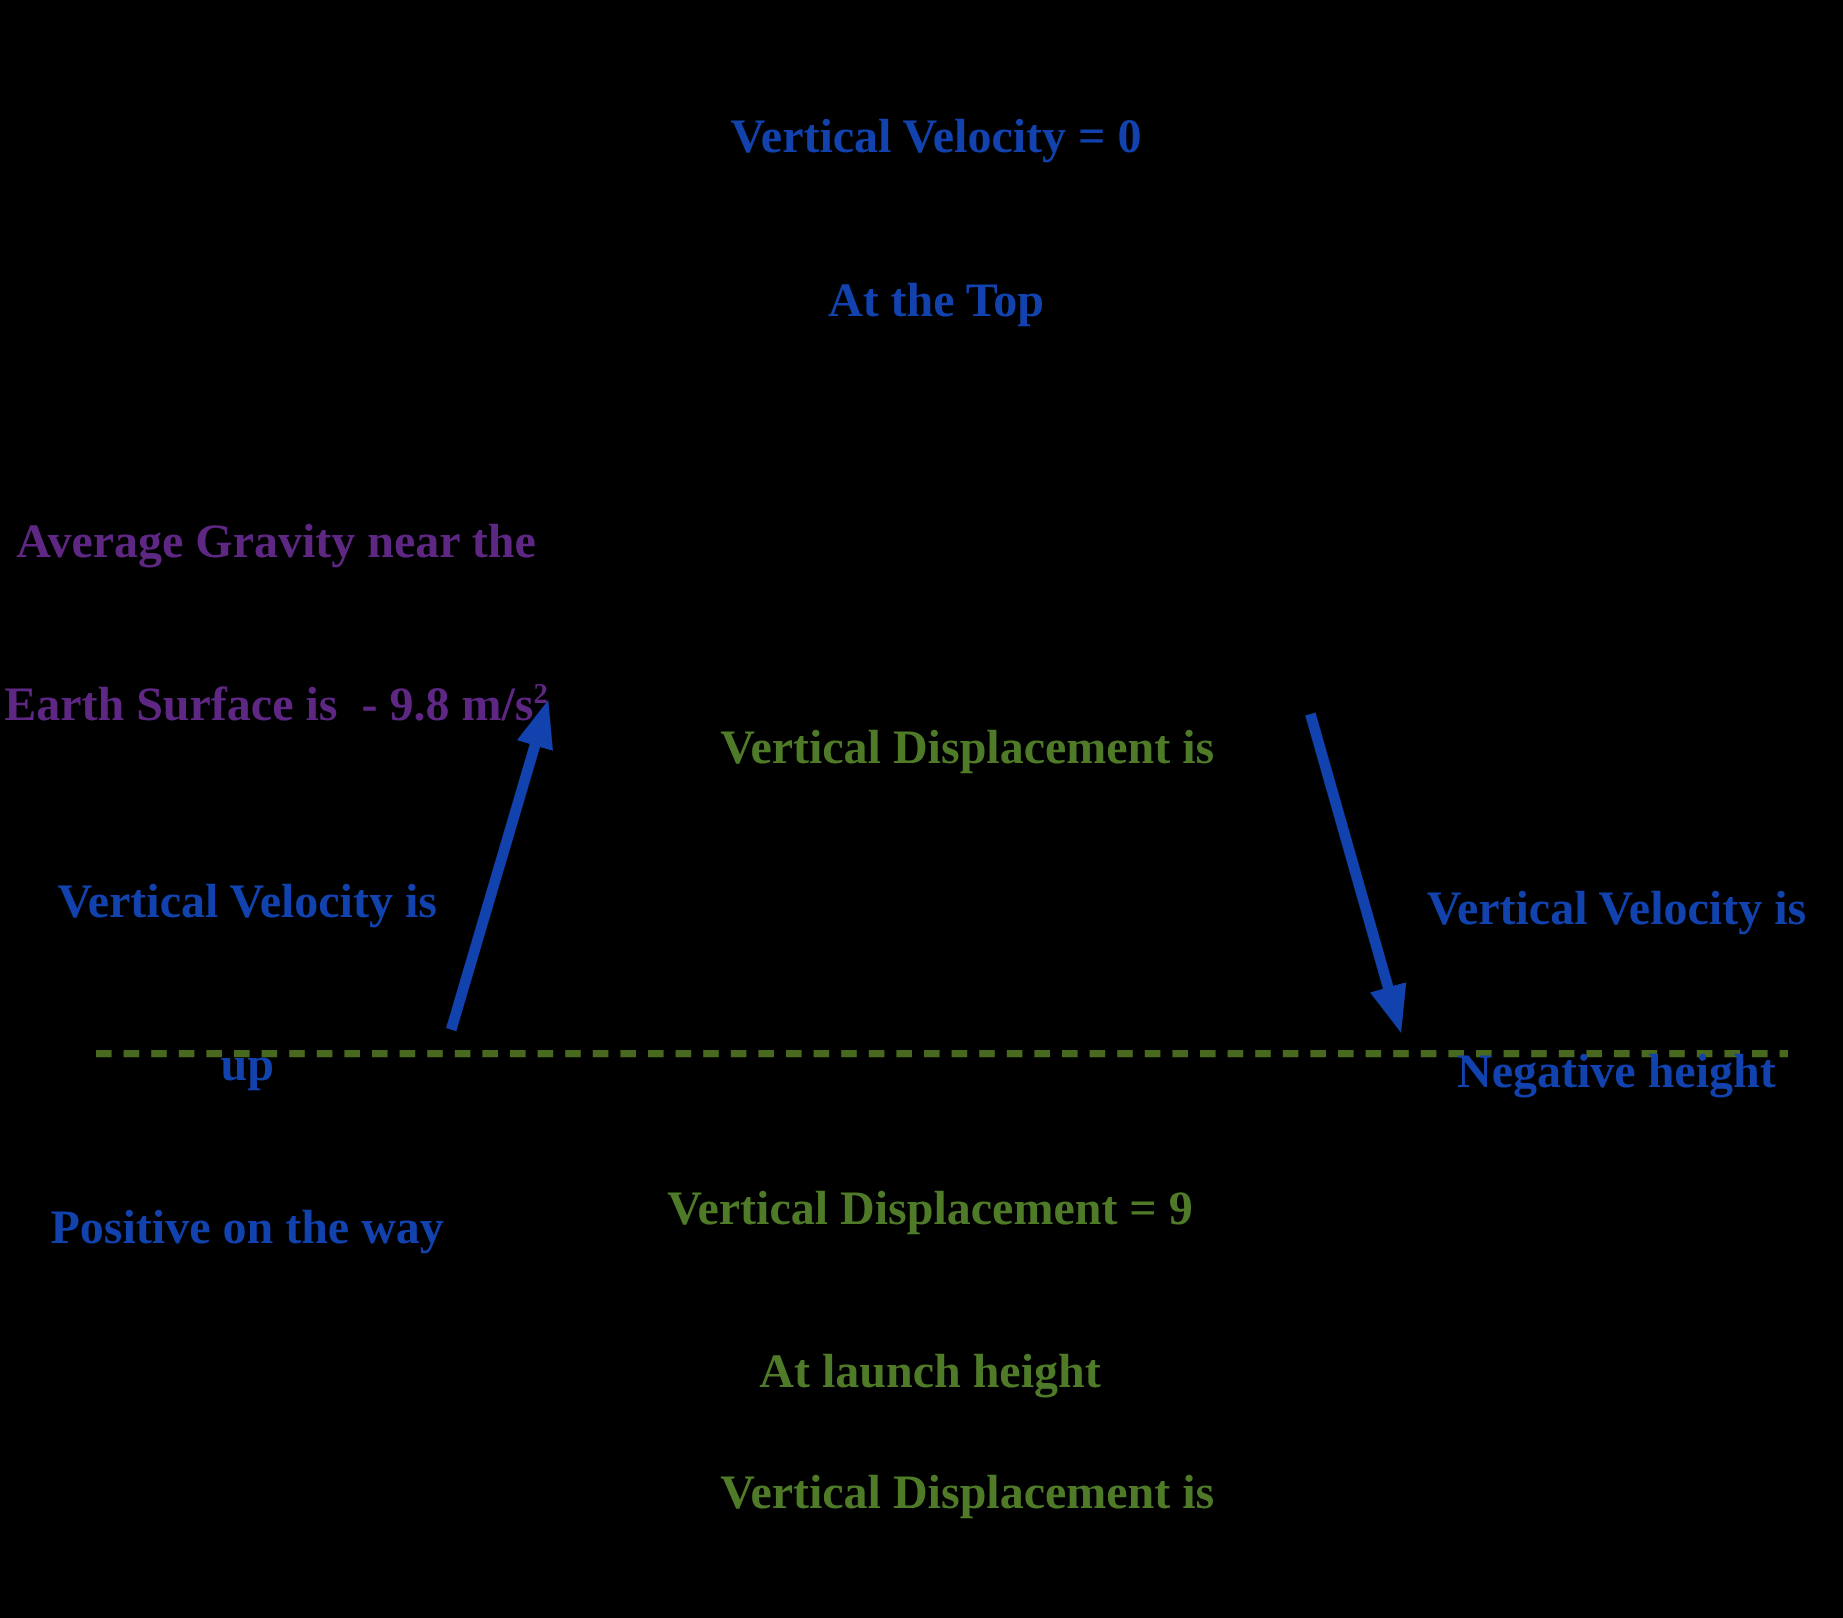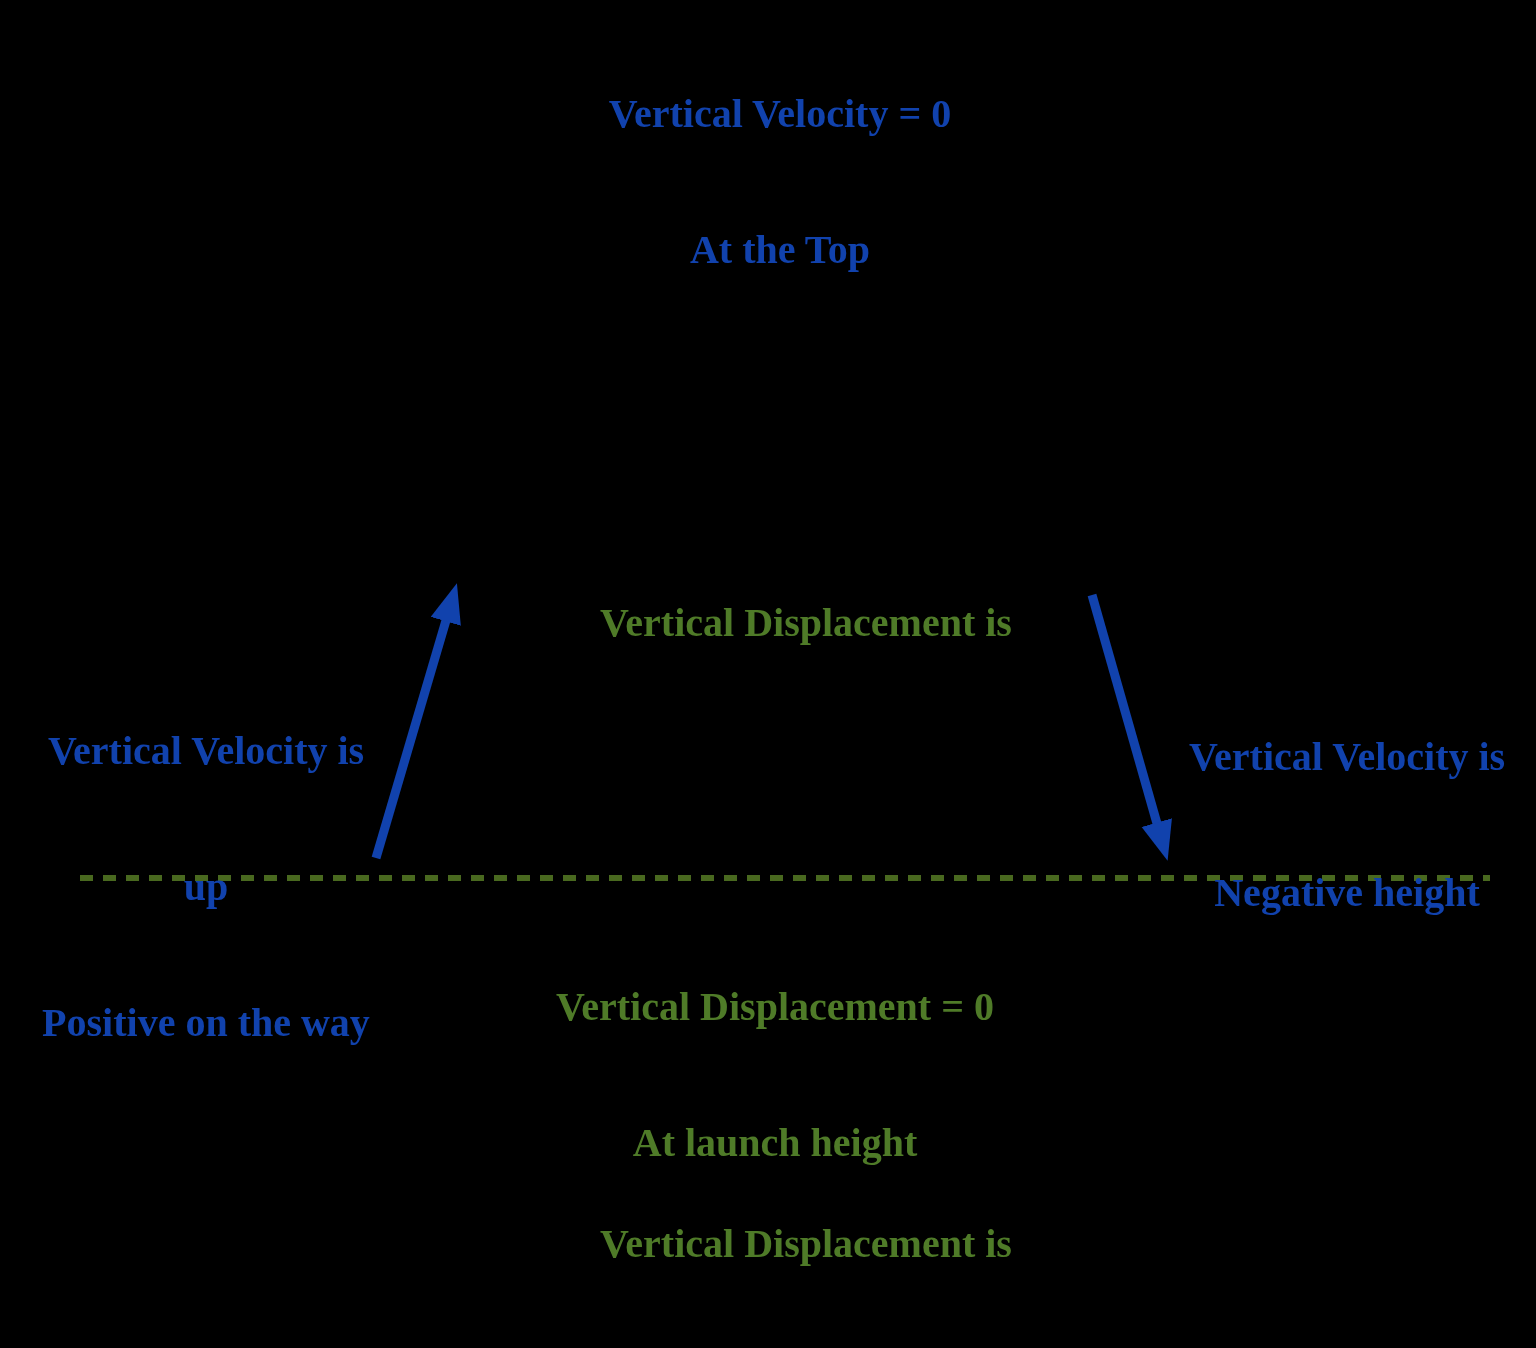--- a/index.html
+++ b/index.html
@@ -80,39 +80,41 @@
 
     <line class="arrow-line" x1="1092" y1="595" x2="1158" y2="827" marker-end="url(#arrowhead)"></line>
   </svg>
 
   <div class="label blue pos-velocity-top">
     <div>Vertical Velocity = 0</div>
     <div>At the Top</div>
   </div>
 
   <div class="label purple pos-gravity">
+    <div>Average Gravity near the</div>
+    <div><span>Earth Surface is  - 9.8 m/s</span><sup>2</sup></div>
   </div>
 
   <div class="label green pos-displacement-pos">
     <div>Vertical Displacement is</div>
   </div>
 
   <div class="label blue pos-velocity-up">
     <div>Vertical Velocity is</div>
     <div>up</div>
     <div>Positive on the way</div>
   </div>
 
   <div class="label blue pos-velocity-down">
     <div>Vertical Velocity is</div>
     <div>Negative height</div>
   </div>
 
   <div class="label green pos-displacement-zero">
-    <div>Vertical Displacement = 0</div>
+    <div>Vertical Displacement = 9</div>
     <div>At launch height</div>
   </div>
 
   <div class="label green pos-displacement-neg">
     <div>Vertical Displacement is</div>
     
   </div>
 
 </div>
 

